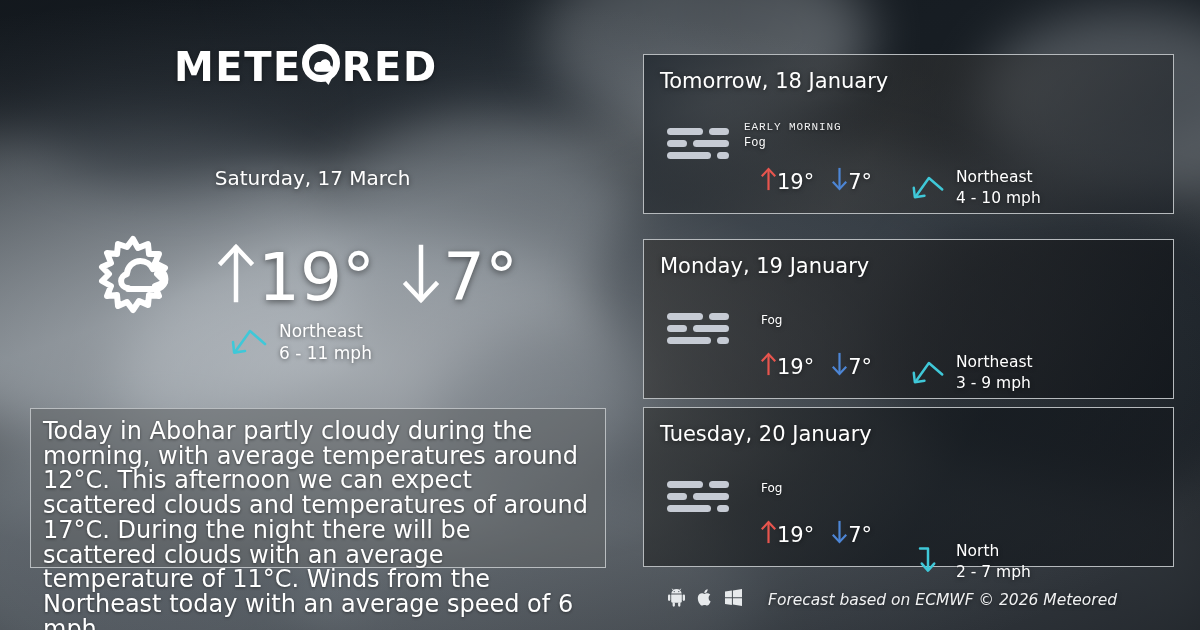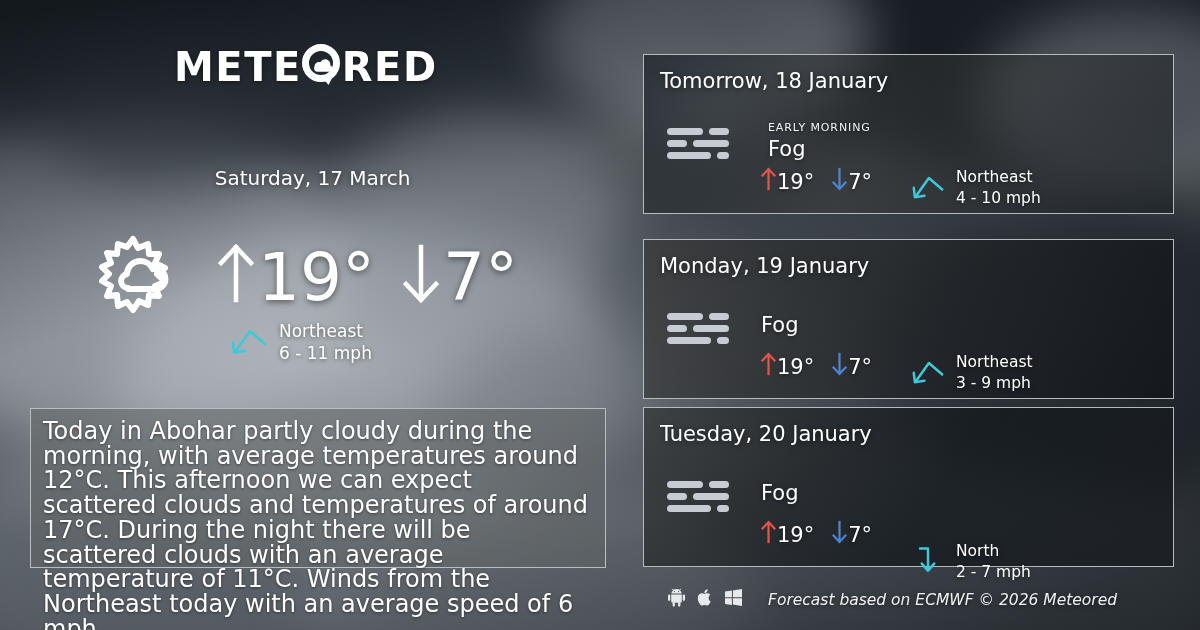--- a/index.html
+++ b/index.html
@@ -58,21 +58,21 @@
         border:1px solid #b6babd;}
   #card0{top:54px;background:linear-gradient(122deg,rgba(24,31,38,.70),rgba(58,57,55,.44) 46%,rgba(28,33,39,.66));}
   #card1{top:231px;background:linear-gradient(122deg,rgba(47,45,42,.52),rgba(30,31,33,.62) 52%,rgba(17,21,26,.78));margin-top:8px;}
   #card2{top:407px;background:linear-gradient(122deg,rgba(40,41,40,.58),rgba(18,23,28,.74) 55%,rgba(22,26,31,.70));}
   .cardtitle{position:absolute;left:16px;top:14px;font-size:21px;font-weight:400;
              text-shadow:0 1px 5px rgba(0,0,0,.55);}
   .fogicon{position:absolute;left:23px;width:62px;height:38px;}
   .slotwrap{position:absolute;}
   .slot{font-size:11px;letter-spacing:.9px;font-weight:400;color:#f2f3f4;
         text-shadow:0 1px 3px rgba(0,0,0,.5);}
-  .cond{font-size:21px;margin-top:3px;text-shadow:0 1px 4px rgba(0,0,0,.5);}
+  .cond{font-size:12px;margin-top:3px;text-shadow:0 1px 4px rgba(0,0,0,.5);}
   .temps{position:absolute;display:flex;align-items:center;font-size:21px;
          text-shadow:0 1px 4px rgba(0,0,0,.5);}
   .temps .hi{color:#fff;display:flex;align-items:center;}
   .temps .lo{color:#fff;display:flex;align-items:center;margin-left:18px;}
   .temps .a{margin-right:1px;display:inline-block;}
   .cwind{position:absolute;display:flex;align-items:center;}
   .cwind .wtxt{margin-left:9px;font-size:15.5px;line-height:1.33;
                text-shadow:0 1px 4px rgba(0,0,0,.5);}
 
   
@@ -183,21 +183,21 @@
           <g fill="#c6cbd4">
             <rect x="0" y="0" width="36" height="7" rx="3.5"></rect>
             <rect x="42" y="0" width="20" height="7" rx="3.5"></rect>
             <rect x="0" y="12" width="20" height="7" rx="3.5"></rect>
             <rect x="26" y="12" width="36" height="7" rx="3.5"></rect>
             <rect x="0" y="24" width="44" height="7" rx="3.5"></rect>
             <rect x="50" y="24" width="12" height="7" rx="3.5"></rect>
           </g>
         </svg>
       </span>
-      <div class="slotwrap" style="left:124px;top:66px;">
+      <div class="slotwrap" style="left:100px;top:66px;font-family:Liberation Mono, monospace;">
         <div class="slot">EARLY MORNING</div>
         <div class="cond">Fog</div>
       </div>
       <div class="temps" style="left:117px;top:112px;">
         <span class="hi">
           <span class="a">
             <svg width="15" height="24" viewBox="0 0 15 24" aria-hidden="true">
               <g stroke="#e8554e" stroke-width="2.2" fill="none" stroke-linecap="square">
                 <line x1="7.5" y1="22" x2="7.5" y2="3"></line>
                   <polyline points="1.5,8.5 7.5,2 13.5,8.5"></polyline>

